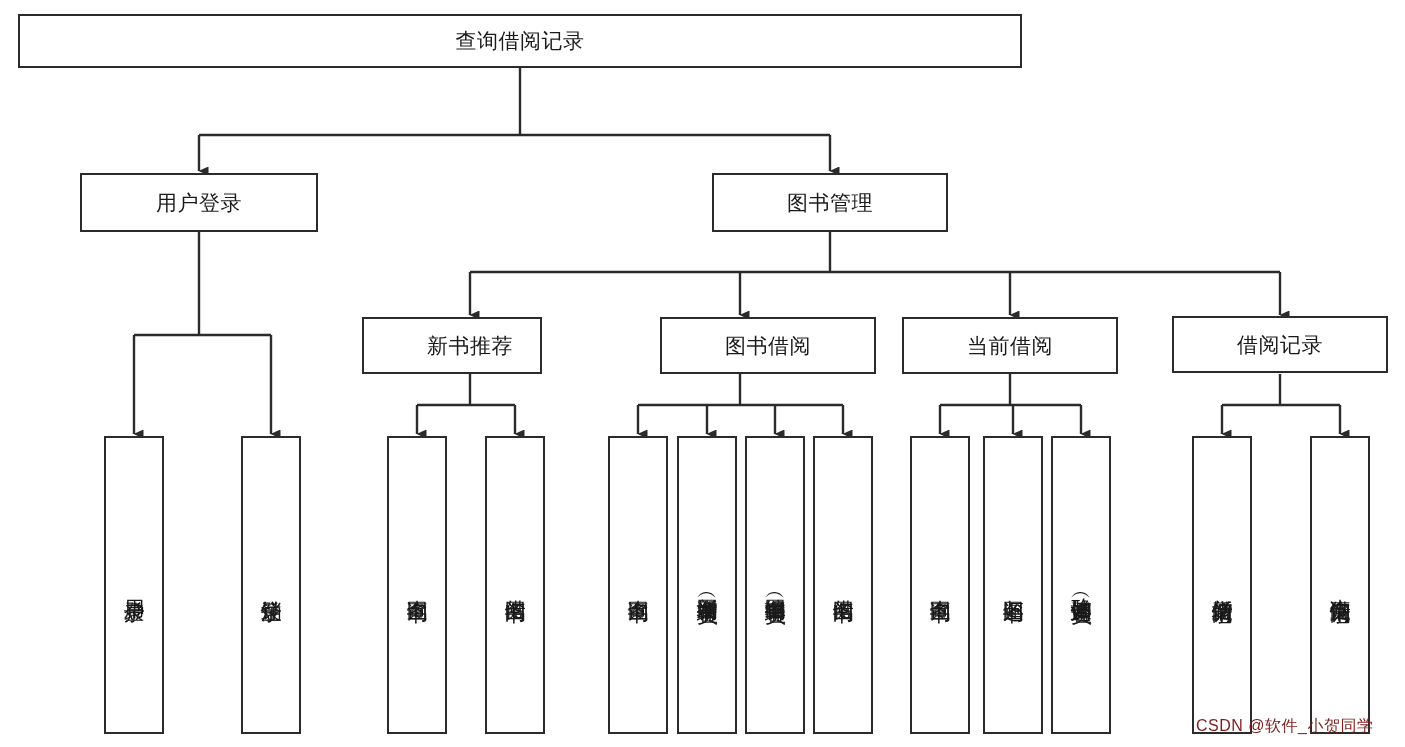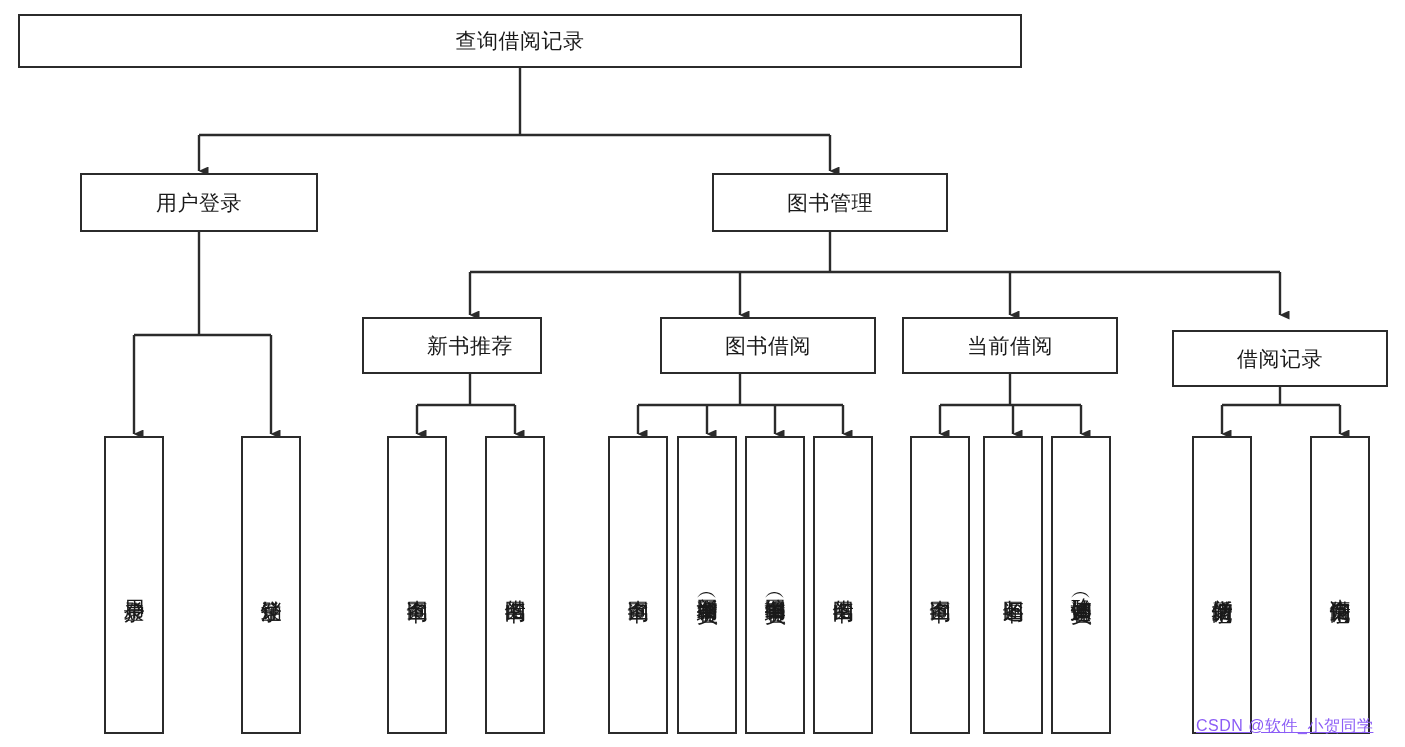--- a/index.html
+++ b/index.html
@@ -50,24 +50,23 @@
     writing-mode: vertical-rl;
     text-orientation: upright;
     line-height: 1.35;
     letter-spacing: 1px;
     white-space: nowrap;
     text-align: center;
   }
   .watermark {
     position: absolute;
     font-size: 16px;
-    color: #8b5cf6;
+    color: #7f1d1d;
     white-space: nowrap;
     letter-spacing: 0.5px;
-    text-decoration: underline;
   }
 </style>
 </head>
 <body>
 
 <div id="diagram-root">
 
   <svg class="diagram-svg" viewBox="0 0 1405 747" xmlns="http://www.w3.org/2000/svg">
     <defs>
       <marker id="arrowhead" markerWidth="9" markerHeight="10" refX="4.5" refY="9.5" orient="auto" markerUnits="userSpaceOnUse">
@@ -123,21 +122,21 @@
       </div>
       <div class="node-box" style="left: 362px; top: 317px; width: 180px; height: 57px; padding-left: 36px;">
         <div class="node-label-h">新书推荐</div>
       </div>
       <div class="node-box" style="left: 660px; top: 317px; width: 216px; height: 57px;">
         <div class="node-label-h">图书借阅</div>
       </div>
       <div class="node-box" style="left: 902px; top: 317px; width: 216px; height: 57px; justify-content: center;">
         <div class="node-label-h">当前借阅</div>
       </div>
-      <div class="node-box" style="left: 1172px; top: 330px; width: 216px; height: 57px;">
+      <div class="node-box" style="left: 1172px; top: 316px; width: 216px; height: 57px;">
         <div class="node-label-h">借阅记录</div>
       </div>
       <div class="node-box" style="left: 104px; top: 436px; width: 60px; height: 298px;">
         <div class="node-label-v">用户登录</div>
       </div>
       <div class="node-box" style="left: 241px; top: 436px; width: 60px; height: 298px;">
         <div class="node-label-v">注销登录</div>
       </div>
       <div class="node-box" style="left: 387px; top: 436px; width: 60px; height: 298px;">
         <div class="node-label-v">查询图书</div>

